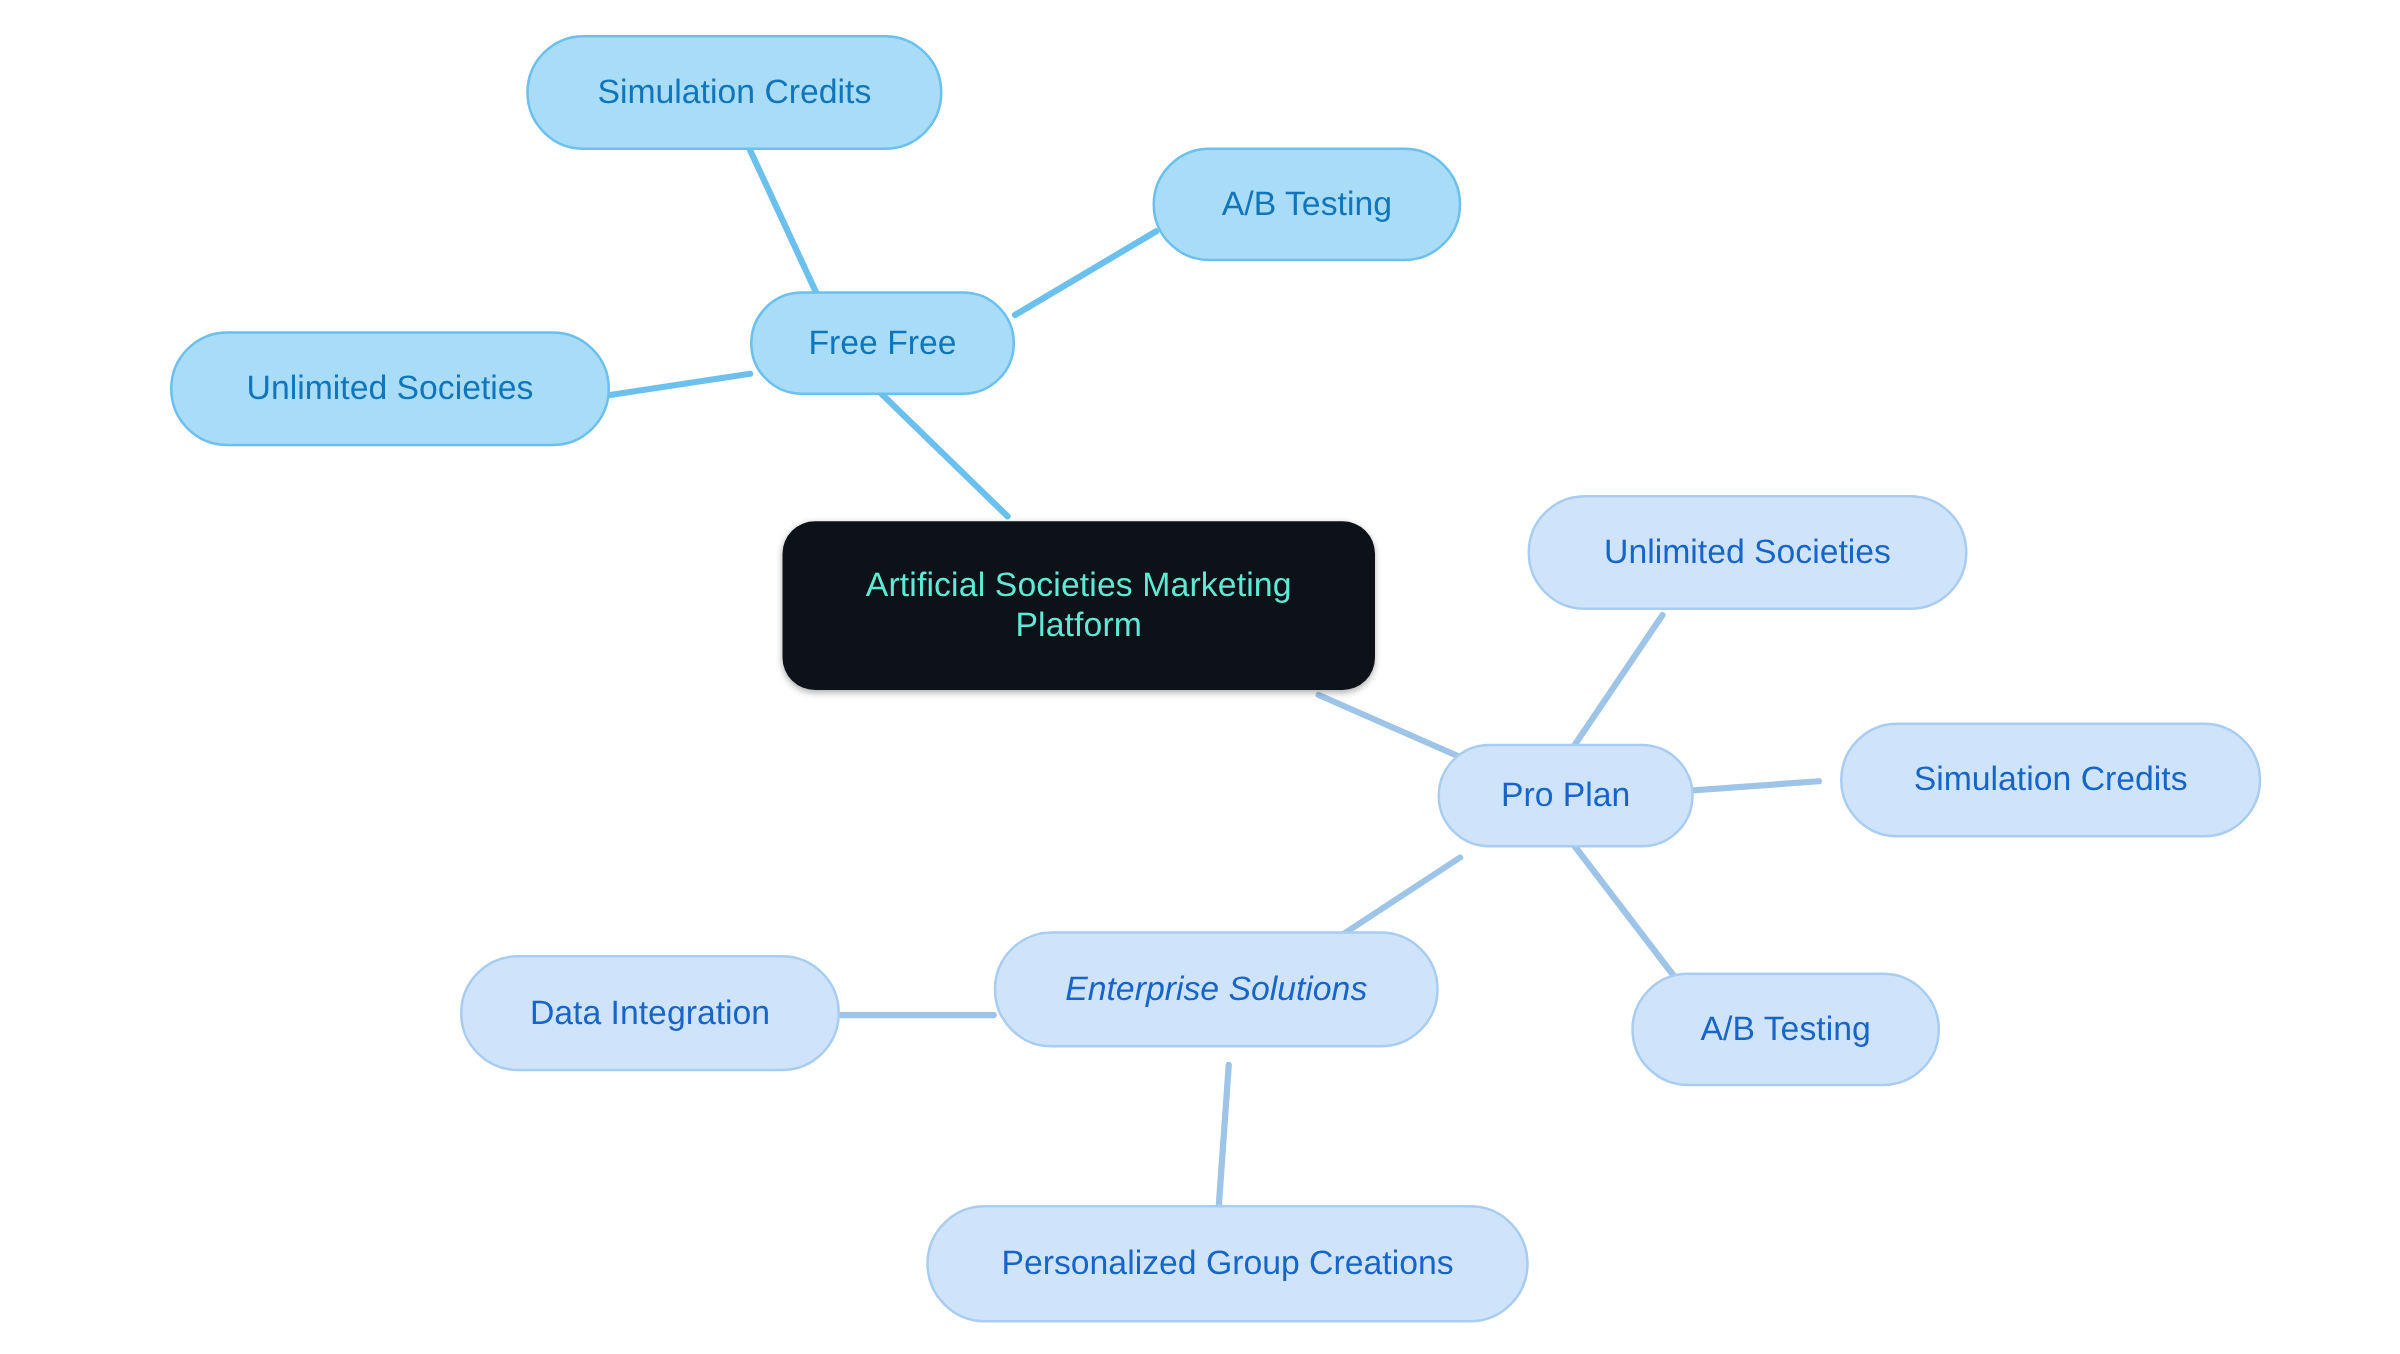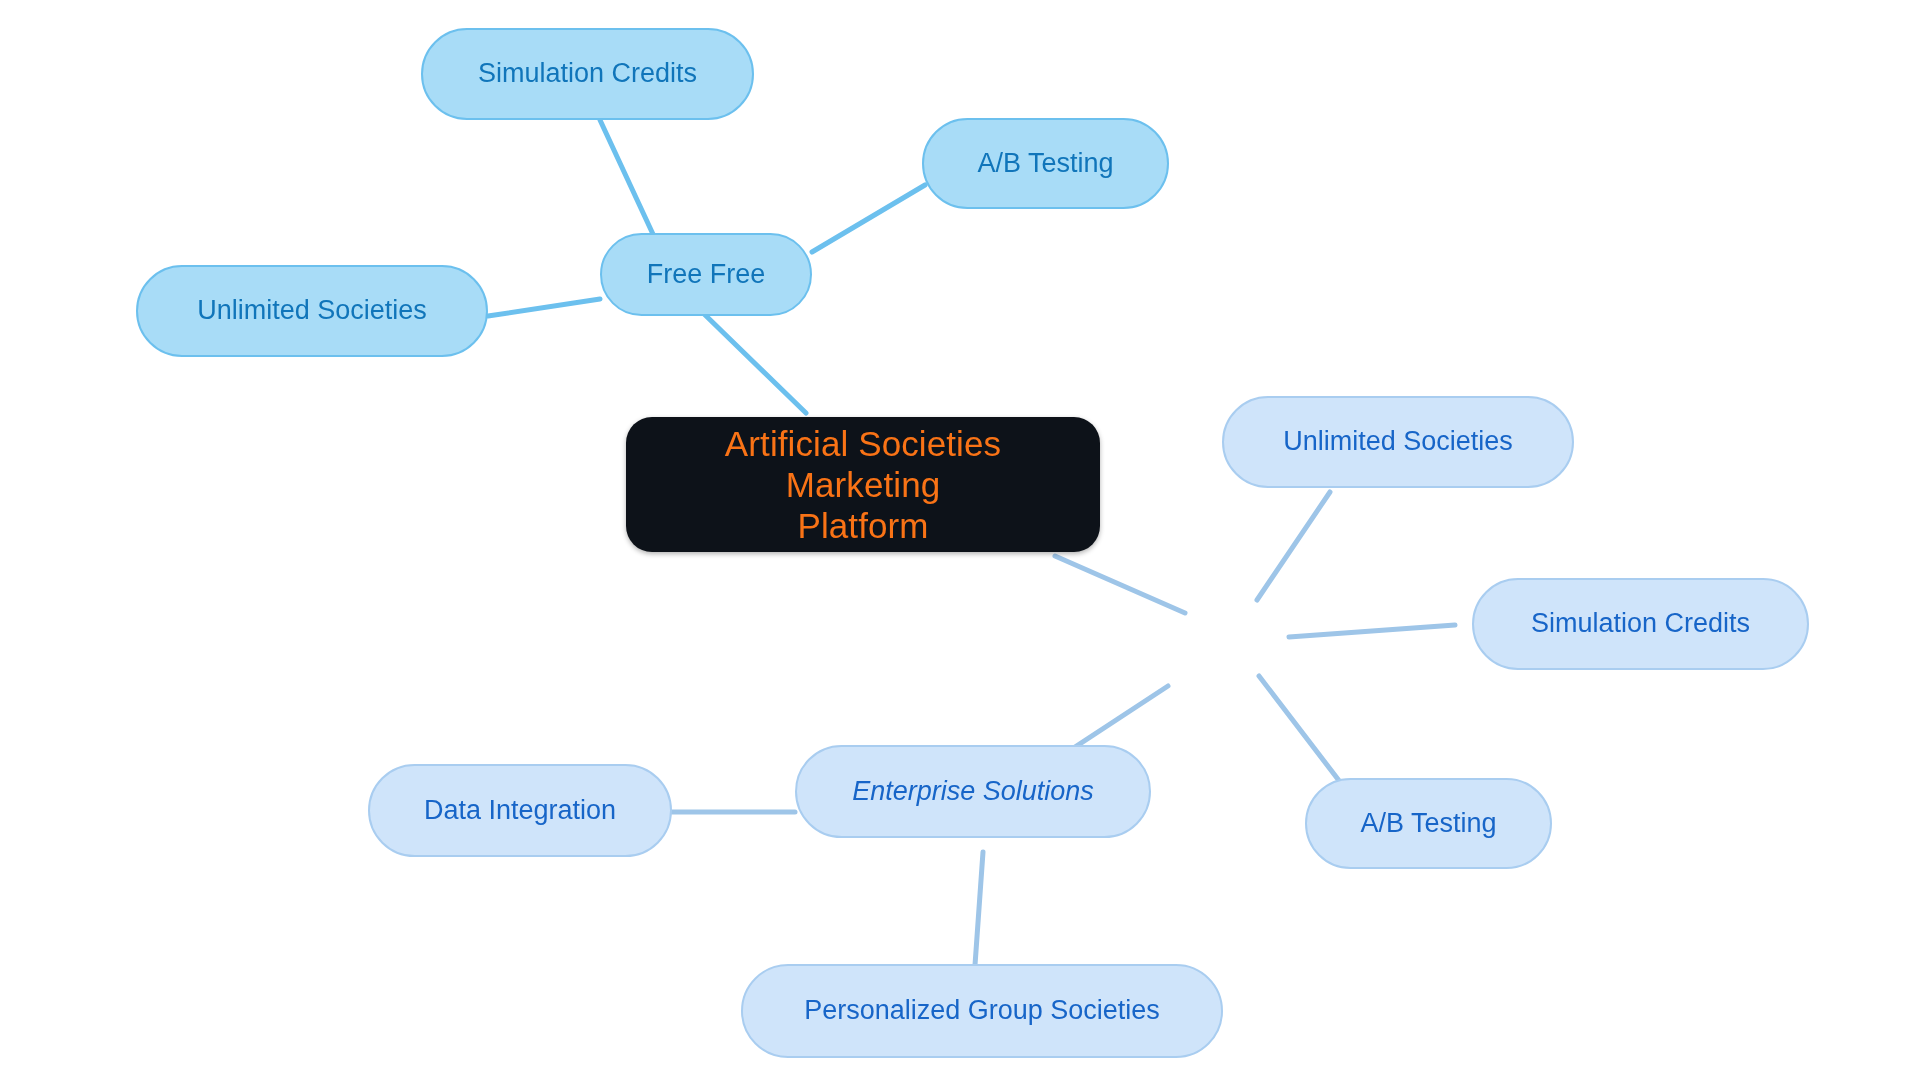--- a/index.html
+++ b/index.html
@@ -32,24 +32,24 @@
     align-items: center;
     justify-content: center;
     text-align: center;
     border-radius: 999px;
     line-height: 1.18;
     white-space: pre-line;
     z-index: 2;
   }
   .node-root {
     background: #0d1219;
-    color: #f97316;
+    color: #5eead4;
     border: none;
     border-radius: 26px;
-    font-size: 35px;
+    font-size: 27px;
     letter-spacing: 0.1px;
     box-shadow: 0 2px 5px rgba(0,0,0,0.30);
     padding: 0 22px;
   }
   .node-left {
     background: #a8dcf7;
     border: 2px solid #6cc0ee;
     color: #1075ba;
     font-size: 27px;
     padding: 0 26px;
@@ -87,26 +87,27 @@
 Platform</div>
 
   <div class="node node-left" style="left:600px; top:233px; width:212px; height:83px;">Free Free</div>
 
   <div class="node node-left" style="left:421px; top:28px; width:333px; height:92px;">Simulation Credits</div>
 
   <div class="node node-left" style="left:922px; top:118px; width:247px; height:91px;">A/B Testing</div>
 
   <div class="node node-left" style="left:136px; top:265px; width:352px; height:92px;">Unlimited Societies</div>
 
+  <div class="node node-right" style="left:1150px; top:595px; width:205px; height:83px;">Pro Plan</div>
 
   <div class="node node-right" style="left:1222px; top:396px; width:352px; height:92px;">Unlimited Societies</div>
 
   <div class="node node-right" style="left:1472px; top:578px; width:337px; height:92px;">Simulation Credits</div>
 
   <div class="node node-right" style="left:1305px; top:778px; width:247px; height:91px;">A/B Testing</div>
 
   <div class="node node-right" style="left:795px; top:745px; width:356px; height:93px;font-style:italic;">Enterprise Solutions</div>
 
   <div class="node node-right" style="left:368px; top:764px; width:304px; height:93px;">Data Integration</div>
 
-  <div class="node node-right" style="left:741px; top:964px; width:482px; height:94px;">Personalized Group Societies</div>
+  <div class="node node-right" style="left:741px; top:964px; width:482px; height:94px;">Personalized Group Creations</div>
 
 </div>
 
 </body></html>

